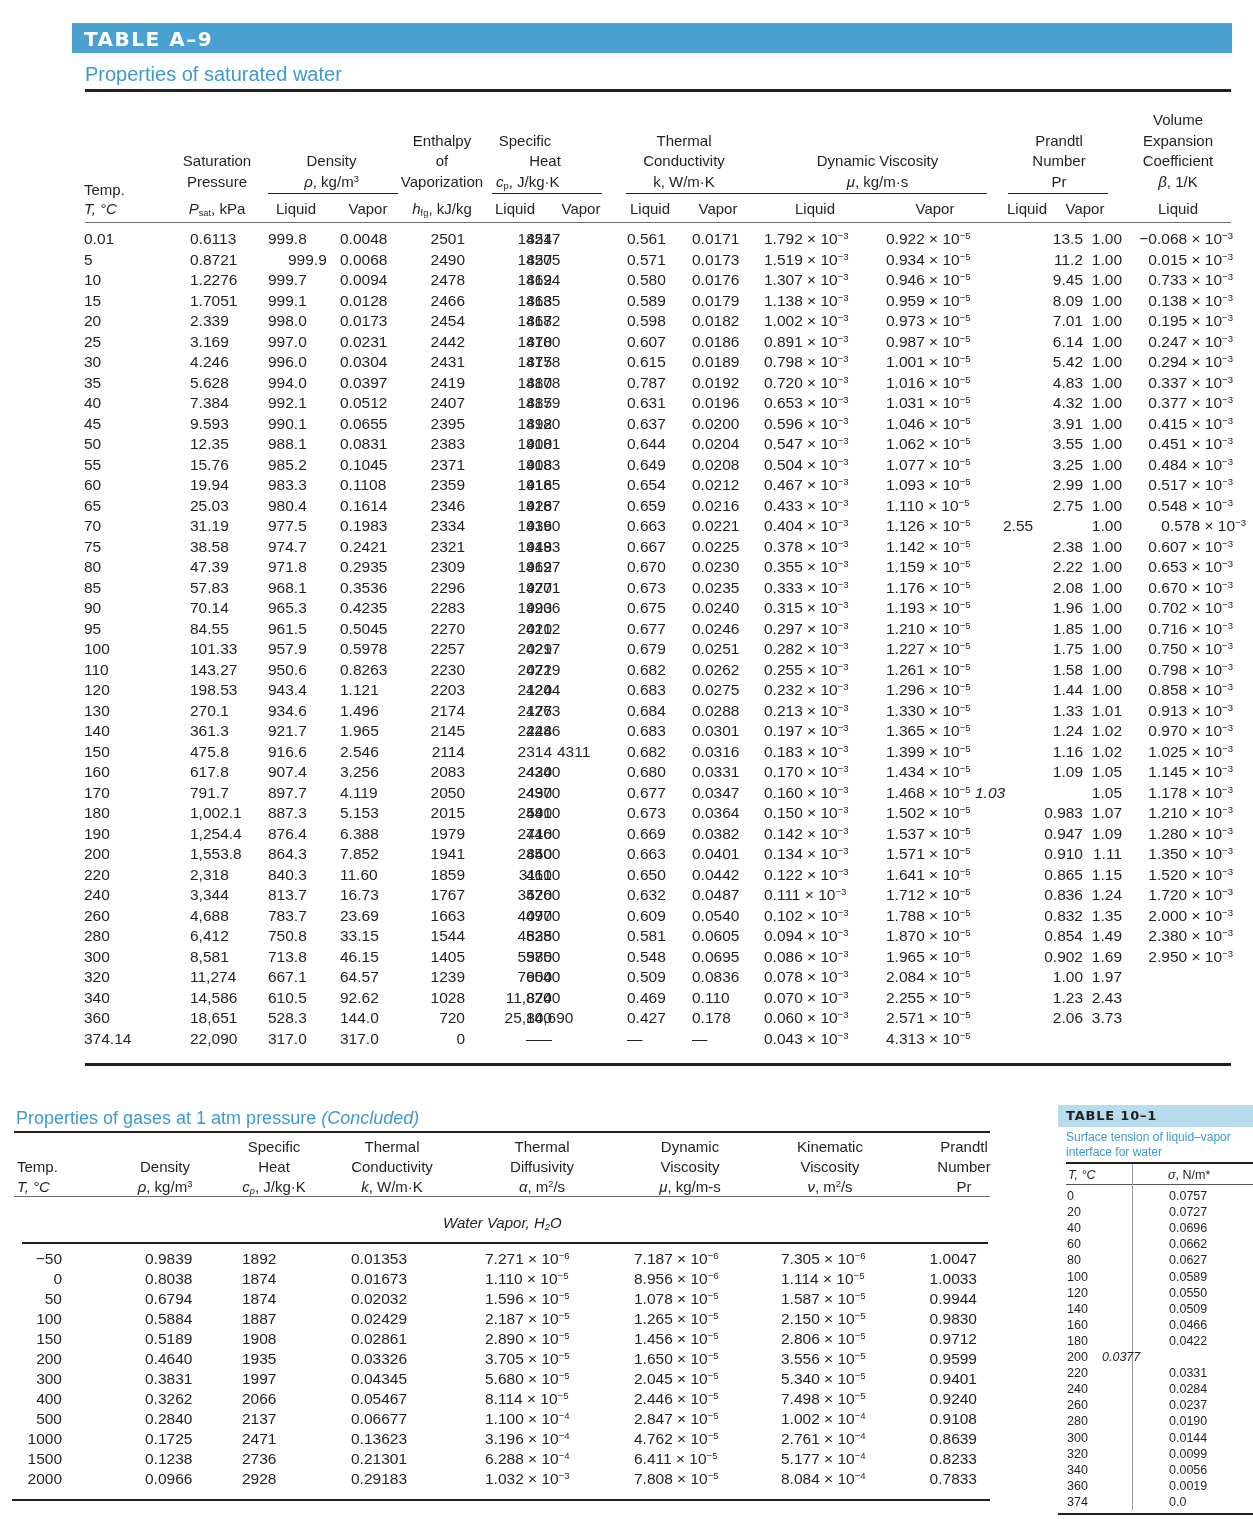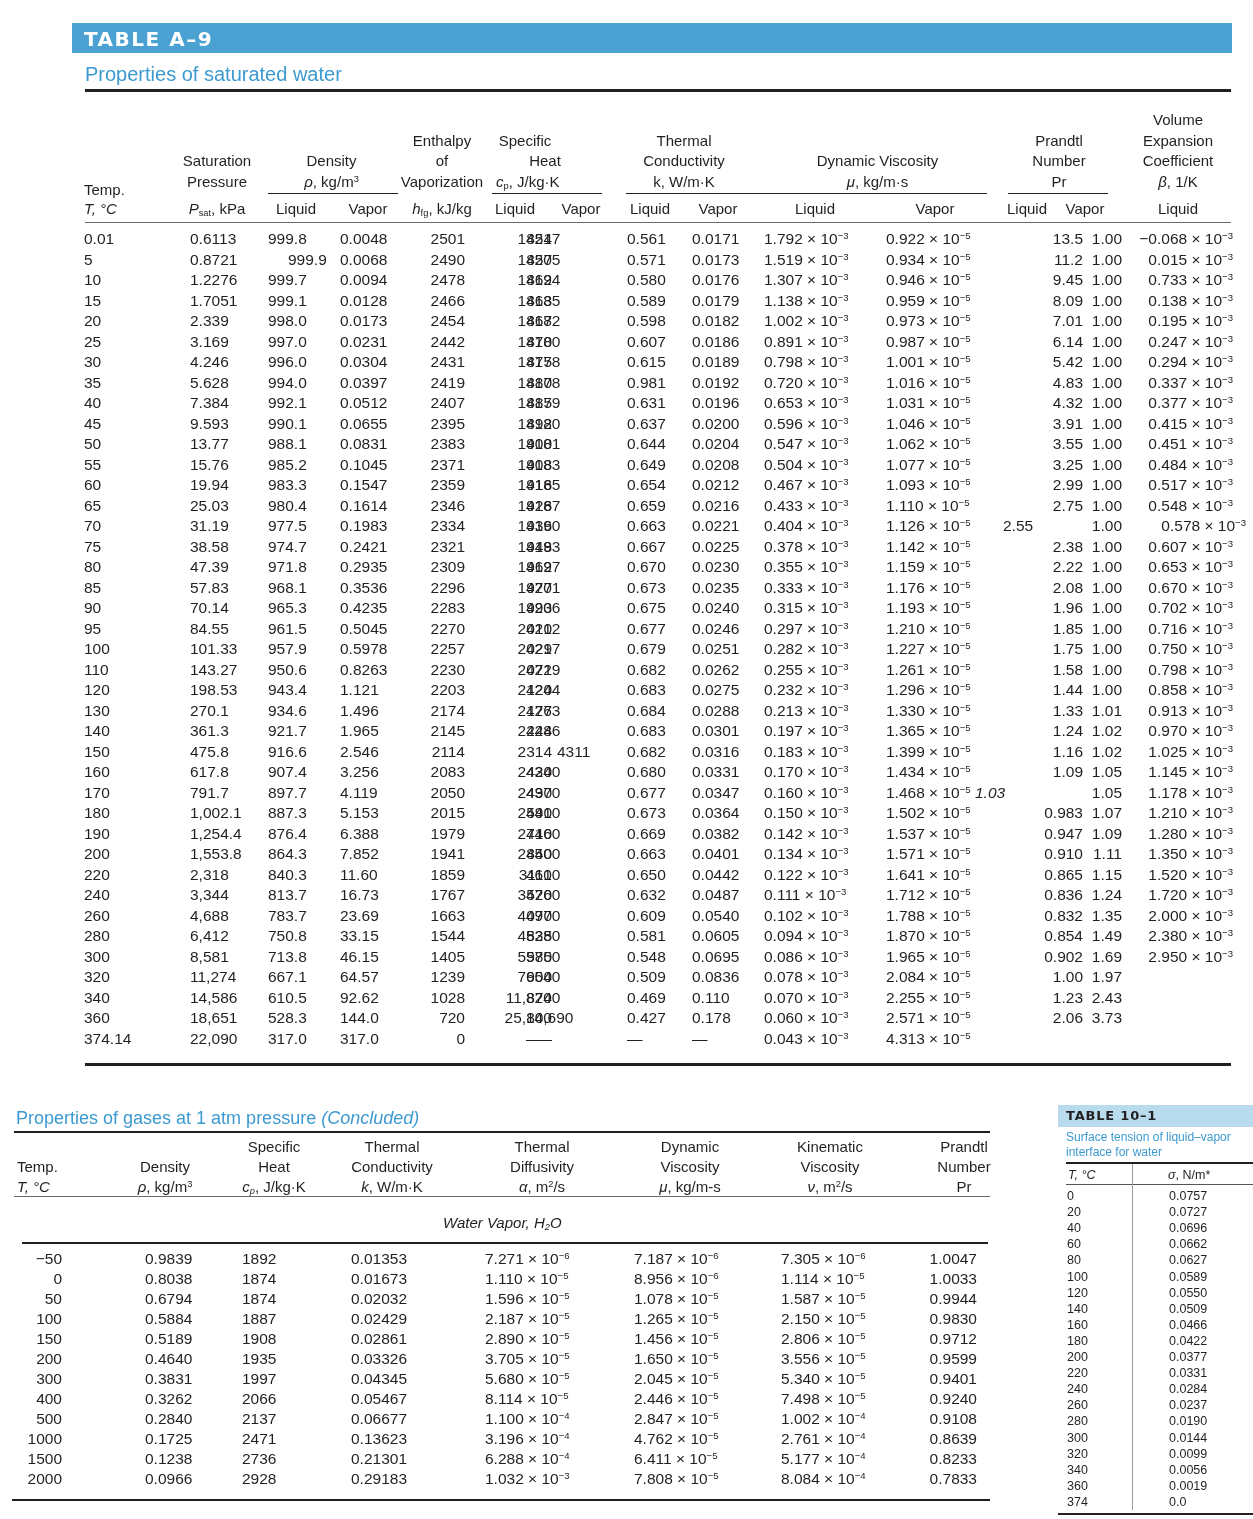--- a/index.html
+++ b/index.html
@@ -228,21 +228,21 @@
         <span style="left: 1003px; width: 150px; text-align: right;">0.294 × 10<sup>−3</sup></span>
       </div>
       <div class="a9-row" style="top: 143.5px;">
         <span style="left: 4px;">35</span>
         <span style="left: 110px;">5.628</span>
         <span style="left: 188px;">994.0</span>
         <span style="left: 260px;">0.0397</span>
         <span style="left: 295px; width: 90px; text-align: right;">2419</span>
         <span style="left: 446px;">4178</span>
         <span style="left: 352px; width: 120px; text-align: right;">1880</span>
-        <span style="left: 547px;">0.981</span>
+        <span style="left: 547px;">0.787</span>
         <span style="left: 612px;">0.0192</span>
         <span style="left: 684px;">0.720 × 10<sup>−3</sup></span>
         <span style="left: 806px;">1.016 × 10<sup>−5</sup></span>
         <span style="left: 923px; width: 80px; text-align: right;">4.83</span>
         <span style="left: 982px; width: 60px; text-align: right;">1.00</span>
         <span style="left: 1003px; width: 150px; text-align: right;">0.337 × 10<sup>−3</sup></span>
       </div>
       <div class="a9-row" style="top: 164px;">
         <span style="left: 4px;">40</span>
         <span style="left: 110px;">7.384</span>
@@ -270,21 +270,21 @@
         <span style="left: 547px;">0.637</span>
         <span style="left: 612px;">0.0200</span>
         <span style="left: 684px;">0.596 × 10<sup>−3</sup></span>
         <span style="left: 806px;">1.046 × 10<sup>−5</sup></span>
         <span style="left: 923px; width: 80px; text-align: right;">3.91</span>
         <span style="left: 982px; width: 60px; text-align: right;">1.00</span>
         <span style="left: 1003px; width: 150px; text-align: right;">0.415 × 10<sup>−3</sup></span>
       </div>
       <div class="a9-row" style="top: 205px;">
         <span style="left: 4px;">50</span>
-        <span style="left: 110px;">13.77</span>
+        <span style="left: 110px;">12.35</span>
         <span style="left: 188px;">988.1</span>
         <span style="left: 260px;">0.0831</span>
         <span style="left: 295px; width: 90px; text-align: right;">2383</span>
         <span style="left: 446px;">4181</span>
         <span style="left: 352px; width: 120px; text-align: right;">1900</span>
         <span style="left: 547px;">0.644</span>
         <span style="left: 612px;">0.0204</span>
         <span style="left: 684px;">0.547 × 10<sup>−3</sup></span>
         <span style="left: 806px;">1.062 × 10<sup>−5</sup></span>
         <span style="left: 923px; width: 80px; text-align: right;">3.55</span>
@@ -304,21 +304,21 @@
         <span style="left: 684px;">0.504 × 10<sup>−3</sup></span>
         <span style="left: 806px;">1.077 × 10<sup>−5</sup></span>
         <span style="left: 923px; width: 80px; text-align: right;">3.25</span>
         <span style="left: 982px; width: 60px; text-align: right;">1.00</span>
         <span style="left: 1003px; width: 150px; text-align: right;">0.484 × 10<sup>−3</sup></span>
       </div>
       <div class="a9-row" style="top: 246px;">
         <span style="left: 4px;">60</span>
         <span style="left: 110px;">19.94</span>
         <span style="left: 188px;">983.3</span>
-        <span style="left: 260px;">0.1547</span>
+        <span style="left: 260px;">0.1108</span>
         <span style="left: 295px; width: 90px; text-align: right;">2359</span>
         <span style="left: 446px;">4185</span>
         <span style="left: 352px; width: 120px; text-align: right;">1916</span>
         <span style="left: 547px;">0.654</span>
         <span style="left: 612px;">0.0212</span>
         <span style="left: 684px;">0.467 × 10<sup>−3</sup></span>
         <span style="left: 806px;">1.093 × 10<sup>−5</sup></span>
         <span style="left: 923px; width: 80px; text-align: right;">2.99</span>
         <span style="left: 982px; width: 60px; text-align: right;">1.00</span>
         <span style="left: 1003px; width: 150px; text-align: right;">0.517 × 10<sup>−3</sup></span>
@@ -964,21 +964,21 @@
       <div class="t10-row" style="top: 128.8px;">
         <span style="left: 1067px;">160</span>
         <span style="left: 1169px;">0.0466</span>
       </div>
       <div class="t10-row" style="top: 144.9px;">
         <span style="left: 1067px;">180</span>
         <span style="left: 1169px;">0.0422</span>
       </div>
       <div class="t10-row" style="top: 161px;">
         <span style="left: 1067px;">200</span>
-        <span style="left: 1169px;">0.0377</span>
+        <span style="left: 1102px; font-style: italic;">0.0377</span>
       </div>
       <div class="t10-row" style="top: 177.1px;">
         <span style="left: 1067px;">220</span>
         <span style="left: 1169px;">0.0331</span>
       </div>
       <div class="t10-row" style="top: 193.2px;">
         <span style="left: 1067px;">240</span>
         <span style="left: 1169px;">0.0284</span>
       </div>
       <div class="t10-row" style="top: 209.3px;">

